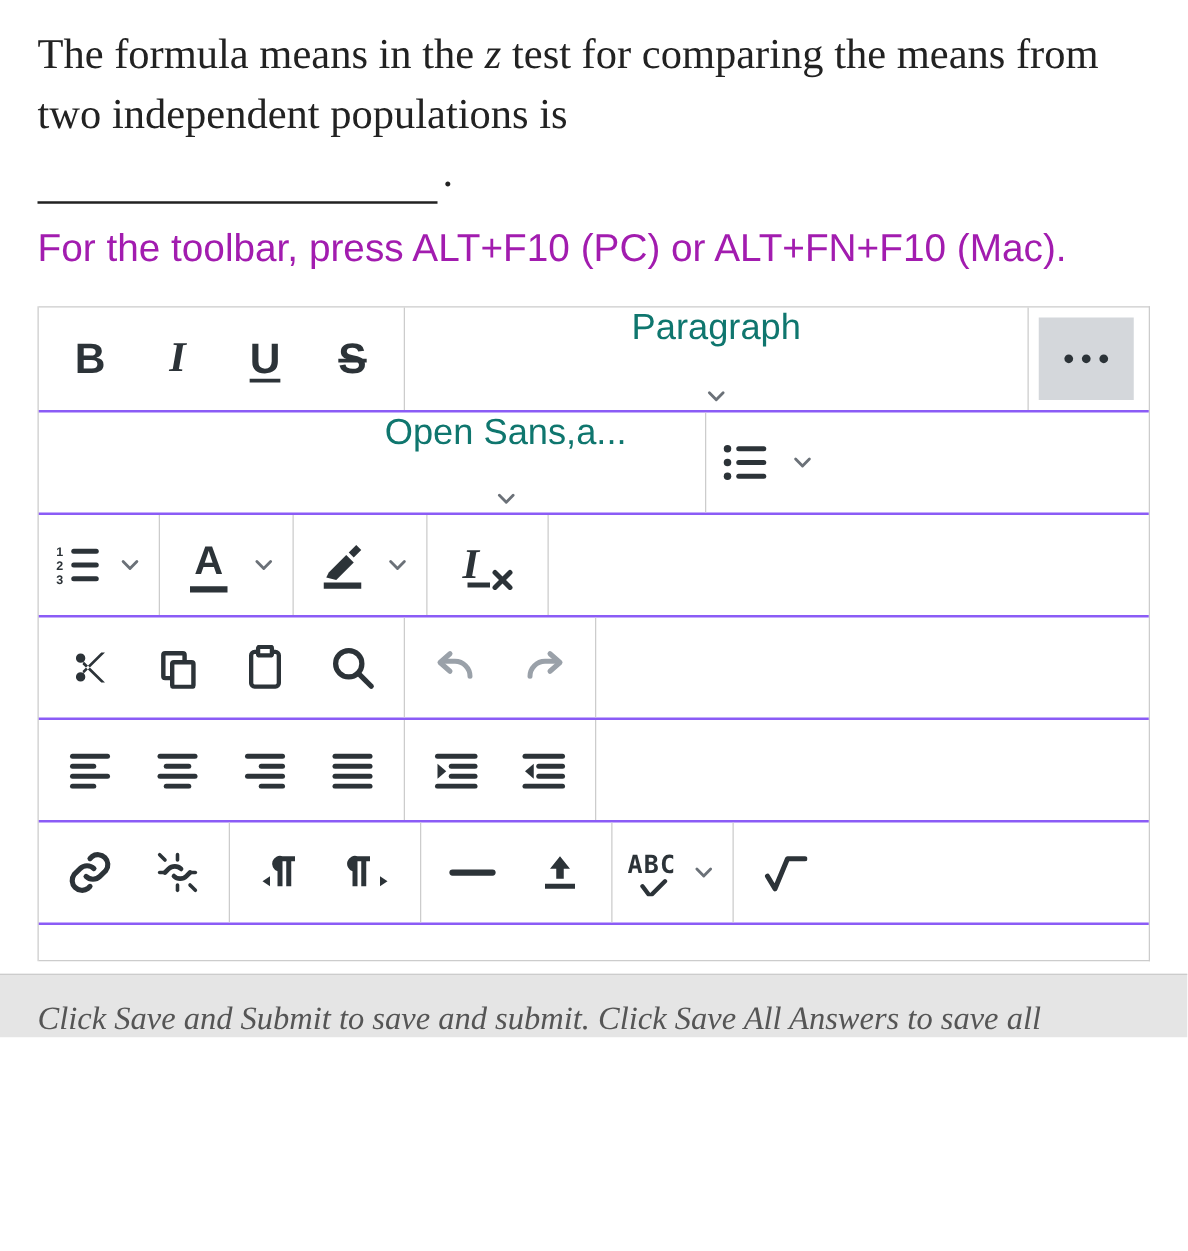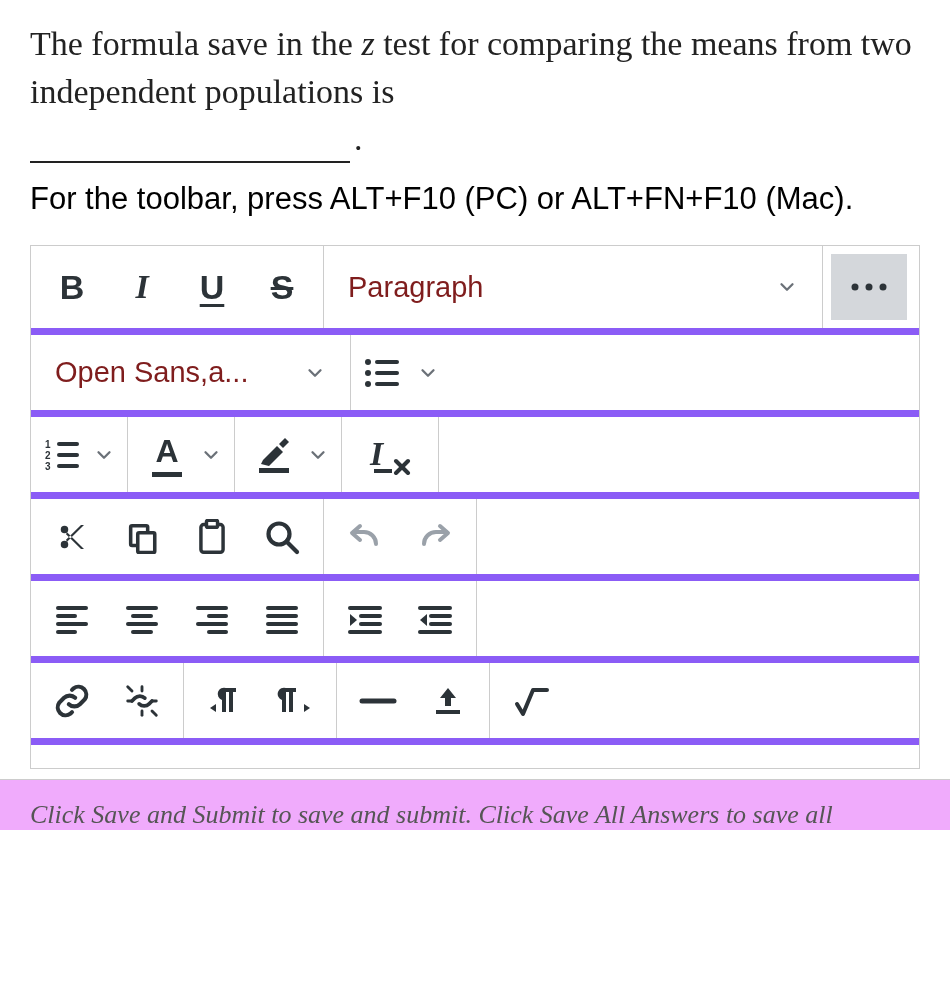--- a/index.html
+++ b/index.html
@@ -21,38 +21,38 @@
   .blank {
     display: inline-block;
     width: 320px;
     border-bottom: 2px solid #222;
     vertical-align: bottom;
     margin-right: 4px;
     margin-top: 30px;
   }
   .hint {
     font-size: 31px;
-    color: #000000;
+    color: #a21caf;
     padding: 5px 30px 20px 30px;
     line-height: 1.7;
   }
   .editor-wrap {
     margin: 0 30px 0 30px;
     border-left: 1px solid #ccc;
   }
   .toolbar {
     border: 1px solid #ccc;
     border-left: none;
   }
   .row {
     display: flex;
     align-items: stretch;
     height: 82px;
   }
-  .row + .row { border-top: 7px solid #8b5cf6; }
+  .row + .row { border-top: 2px solid #8b5cf6; justify-content: center; }
   .group {
     display: flex;
     align-items: center;
     border-right: 1px solid #ccc;
     padding: 0 6px;
   }
   .group:last-child { border-right: none; }
   .btn {
     width: 66px;
     height: 66px;
@@ -73,23 +73,24 @@
     height: 100%;
   }
   .btn.active { background: #d4d7db; }
   .dd {
     display: flex;
     align-items: center;
     padding: 0 18px;
     height: 100%;
     cursor: pointer;
     font-size: 29px;
-    color: #7f1d1d;
+    color: #0f766e;
     justify-content: space-between;
     width: 100%;
+    flex-direction: column;
   }
   .dd-label { white-space: nowrap; overflow: hidden; text-overflow: ellipsis; }
   .chev {
     display: inline-block;
   }
   .chev svg { display: block; }
   .split {
     display: flex;
     align-items: center;
     padding: 0 6px;
@@ -97,36 +98,36 @@
   }
   .split .iconwrap {
     width: 54px; height: 62px;
     display: flex; flex-direction: column; align-items: center; justify-content: center;
   }
   .split .chev { margin-left: 6px; }
   .underline-bar { width: 30px; height: 5px; background: #2c3338; margin-top: 2px; }
   .footer {
     margin-top: 10px;
     border-top: 1px solid #ccc;
-    background: #f0abfc;
+    background: #e5e5e5;
     padding: 20px 30px 0 30px;
     font-family: Georgia, "Times New Roman", serif;
     font-style: italic;
     font-size: 26px;
     color: #555;
     white-space: nowrap;
     overflow: hidden;
   }
   svg { display: block; }
 </style>
 </head>
 <body>
 
 <div class="question">
-  <span>The formula save in the </span><span class="z">z</span><span> test for comparing the means from two independent populations is </span>
+  <span>The formula means in the </span><span class="z">z</span><span> test for comparing the means from two independent populations is </span>
   <br>
   <span class="blank"></span><span>.</span>
 </div>
 
 <div class="hint">For the toolbar, press ALT+F10 (PC) or ALT+FN+F10 (Mac).</div>
 
 <div class="editor-wrap">
 <div class="toolbar">
 
 <div class="row">
@@ -461,20 +462,35 @@
     </div>
     <div class="btn">
       <span>
               <svg width="36" height="34" viewBox="0 0 36 34">
                 <path d="M18 4 L10 14 L15 14 L15 22 L21 22 L21 14 L26 14 Z" fill="#2c3338"></path>
                 <path d="M6 26h24v4H6z" fill="#2c3338"></path>
               </svg>
             </span>
     </div>
   </div>
+  <div class="group">
+    <div class="split">
+      <span>
+        <span style="font-family:Consolas,monospace;font-size:20px;font-weight:700;letter-spacing:1px;color:#2c3338;display:block">ABC</span>
+        <svg width="40" height="14" viewBox="0 0 40 14">
+                <path d="M12 2 L18 10 L30 -2" transform="translate(0,4)" fill="none" stroke="#2c3338" stroke-width="3.5" stroke-linecap="round" stroke-linejoin="round"></path>
+              </svg>
+      </span>
+      <span class="chev" style="margin-left:10px">
+              <svg width="22" height="22" viewBox="0 0 24 24">
+                <path d="M6 9l6 6 6-6" stroke="#6b7178" stroke-width="2.5" fill="none" stroke-linecap="round" stroke-linejoin="round"></path>
+              </svg>
+            </span>
+    </div>
+  </div>
   <div class="group" style="flex:1">
     <div class="btn">
       <span>
               <svg width="36" height="34" viewBox="0 0 36 34">
                 <path d="M4 20 L10 30 L20 6 L34 6" fill="none" stroke="#2c3338" stroke-width="4" stroke-linecap="round" stroke-linejoin="round"></path>
               </svg>
             </span>
     </div>
   </div>
 </div>

